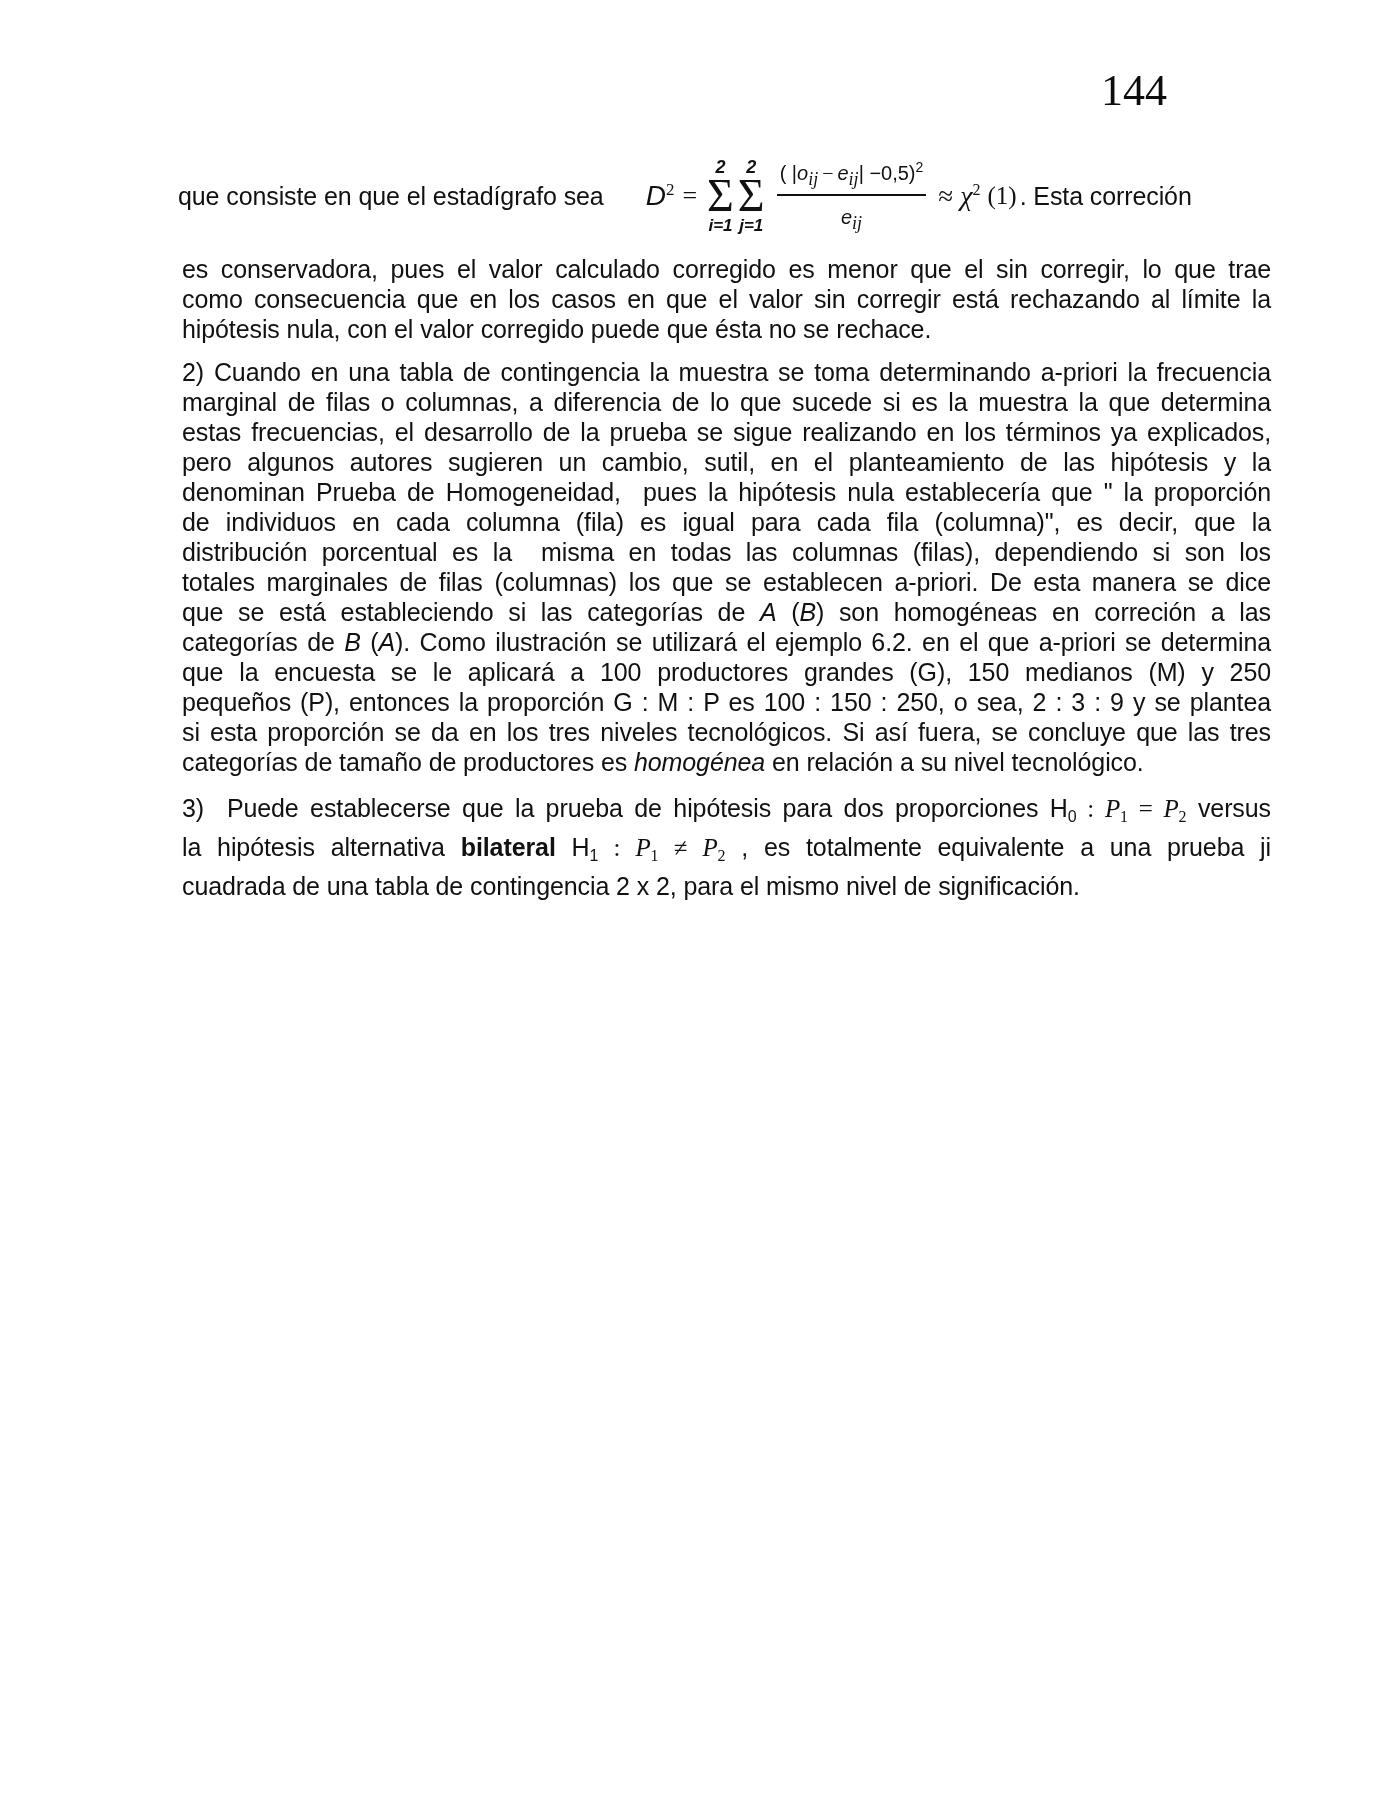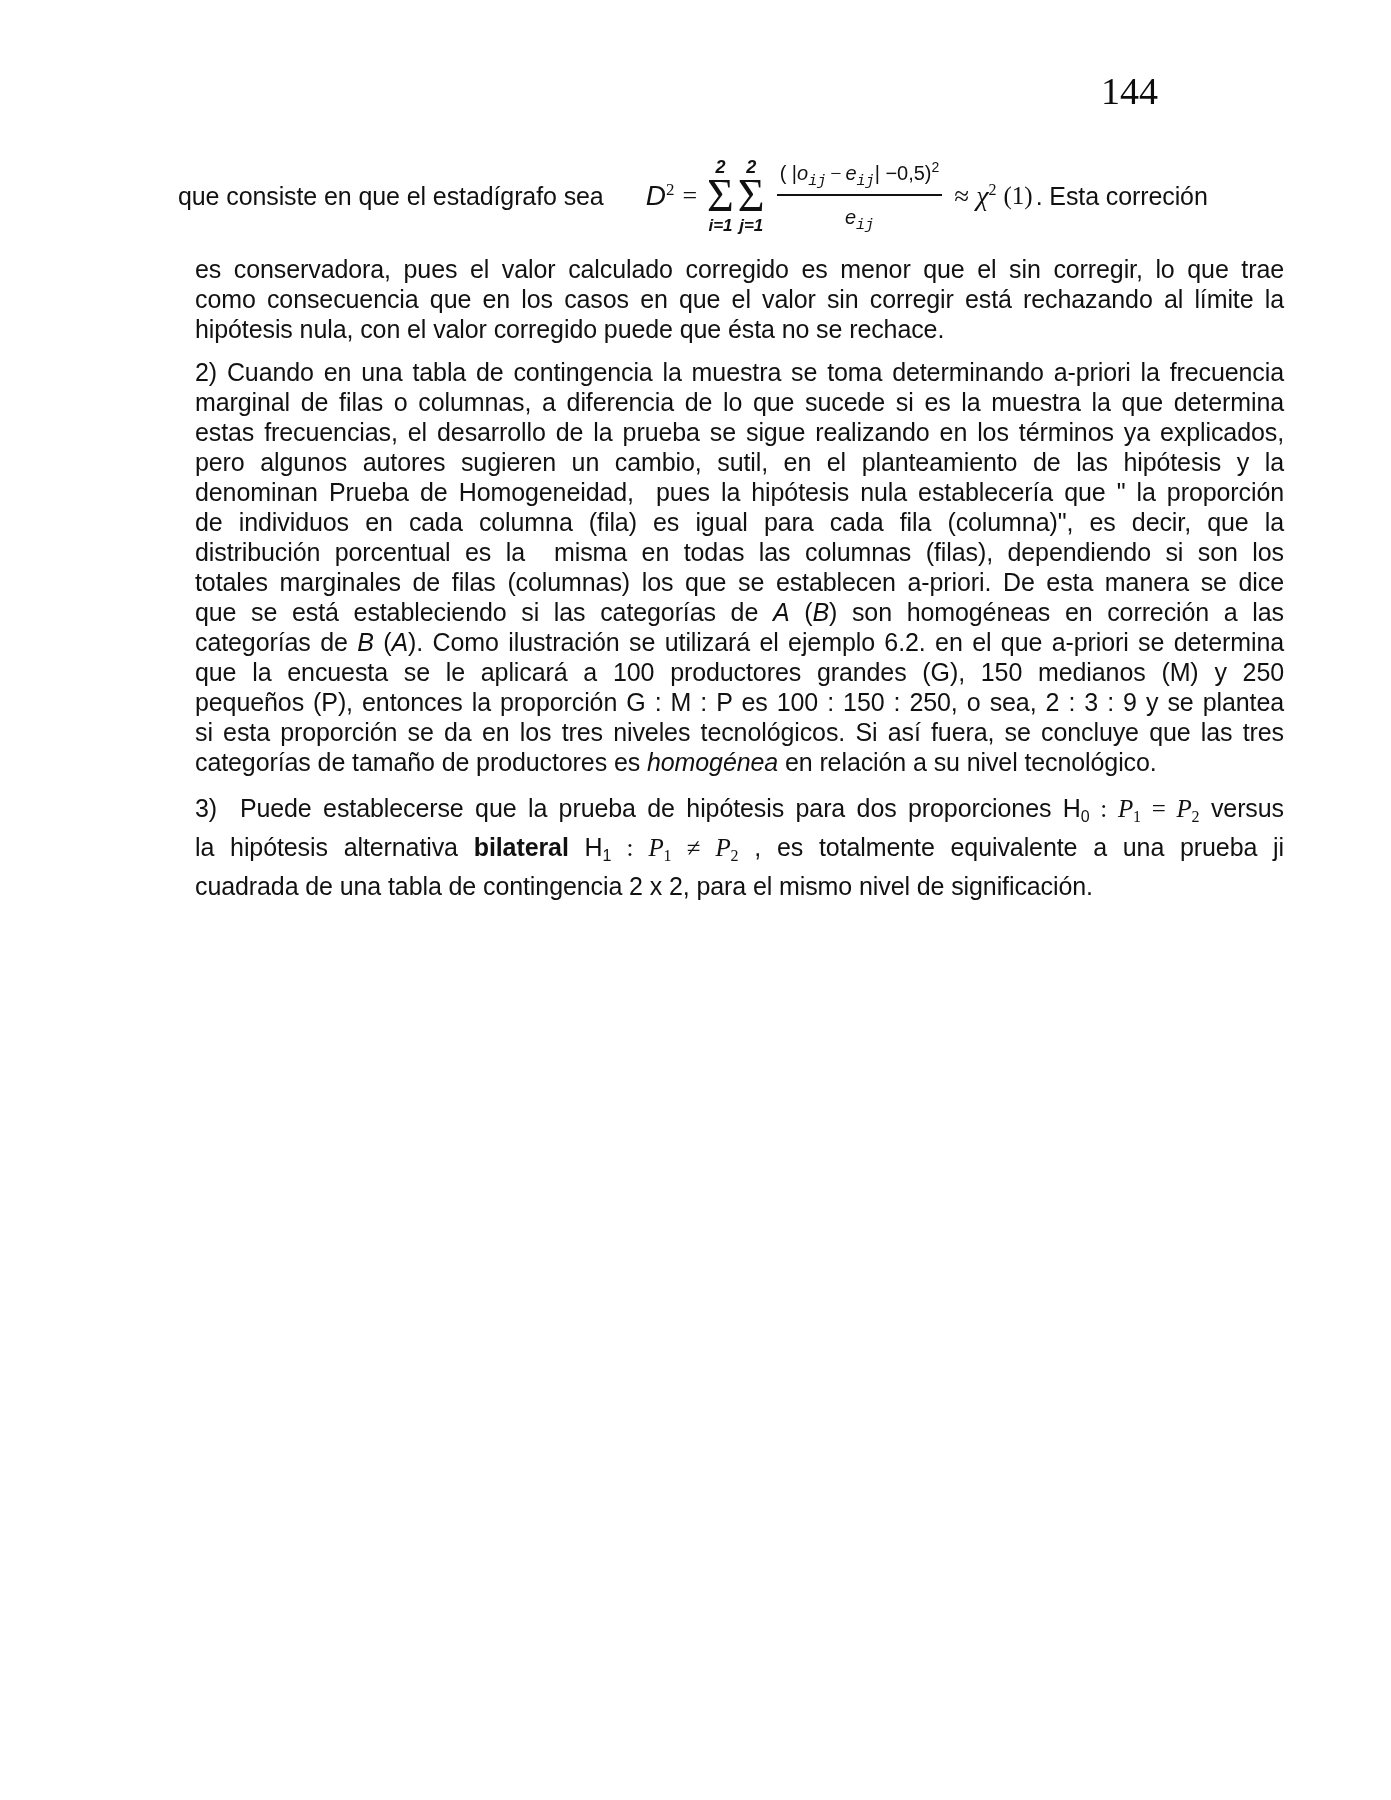--- a/index.html
+++ b/index.html
@@ -9,21 +9,21 @@
     color: #111111;
     font-family: "Liberation Sans", sans-serif;
     position: relative;
     overflow: hidden;
   }
   .page { position: absolute; inset: 0; background: #ffffff; }
 
   .page-number {
     position: absolute; left: 1101px; top: 72px;
     font-family: "Liberation Serif", serif;
-    font-size: 38px; line-height: 38px;
+    font-size: 44px; line-height: 38px;
     color: #0d0d0d;
   }
 
   .body-col { position: absolute; left: 178px; top: 0; width: 1089px; }
 
   
   .fline {
     position: absolute; left: 0; top: 140px; width: 100%; height: 112px;
     display: flex; align-items: center;
     font-size: 25px; white-space: nowrap;
@@ -34,31 +34,31 @@
   .f-dsup { font-size: 17px; vertical-align: 10px; font-style: normal; font-family: "Liberation Serif", serif; }
   .f-eq { font-size: 26px; margin: 0 8px; font-family: "Liberation Serif", serif; }
   .sumstack { display: inline-flex; flex-direction: column; align-items: center; margin: 0 2px; }
   .sum-top { font-size: 18px; font-style: italic; font-weight: 700; line-height: 16px; }
   .sum-sig { font-size: 46px; line-height: 42px; font-family: "Liberation Serif", serif; }
   .sum-bot { font-size: 17px; font-style: italic; font-weight: 700; line-height: 17px; }
   .frac { display: inline-flex; flex-direction: column; align-items: center; margin: 0 10px; }
   .frac-num { font-size: 20px; padding: 0 3px 4px 3px; white-space: nowrap; }
   .frac-den { border-top: 2px solid #111; align-self: stretch; text-align: center; padding-top: 10px; font-size: 20px; }
   .frac i { font-style: italic; }
-  .msub { font-family: Liberation Mono, monospace; font-style: italic; font-size: 15px; vertical-align: -5px; margin-top: 22px; }
+  .msub { font-family: Liberation Serif, serif; font-style: italic; font-size: 18px; vertical-align: -5px; margin-top: 22px; }
   .f-nsup { font-size: 14px; vertical-align: 8px; }
   .f-minus { margin: 0 4px; font-family: "Liberation Serif", serif; }
   .f-approx { font-size: 27px; font-family: "Liberation Serif", serif; margin: 0 7px 0 2px; }
   .f-chi { font-size: 28px; font-family: "Liberation Serif", serif; font-style: italic; }
   .f-chisup { font-size: 16px; font-style: normal; vertical-align: 10px; }
   .f-df { font-size: 25px; font-family: "Liberation Serif", serif; margin-left: 7px; }
   .f-tail { margin-left: 3px; letter-spacing: -0.1px; }
 
   
-  .para { position: absolute; left: 17px; width: 100%; }
+  .para { position: absolute; left: 4px; width: 100%; }
   .p1 { top: 254px; }
   .p2 { top: 357px; }
   .p3 { top: 793px; }
   .tline {
     font-size: 25px; line-height: 30px; letter-spacing: -0.1px;
     text-align: justify; text-align-last: justify;
   }
   .tline.last { text-align: justify; text-align-last: left; }
   .it  { font-style: italic; }
   .b   { font-weight: 700; }

